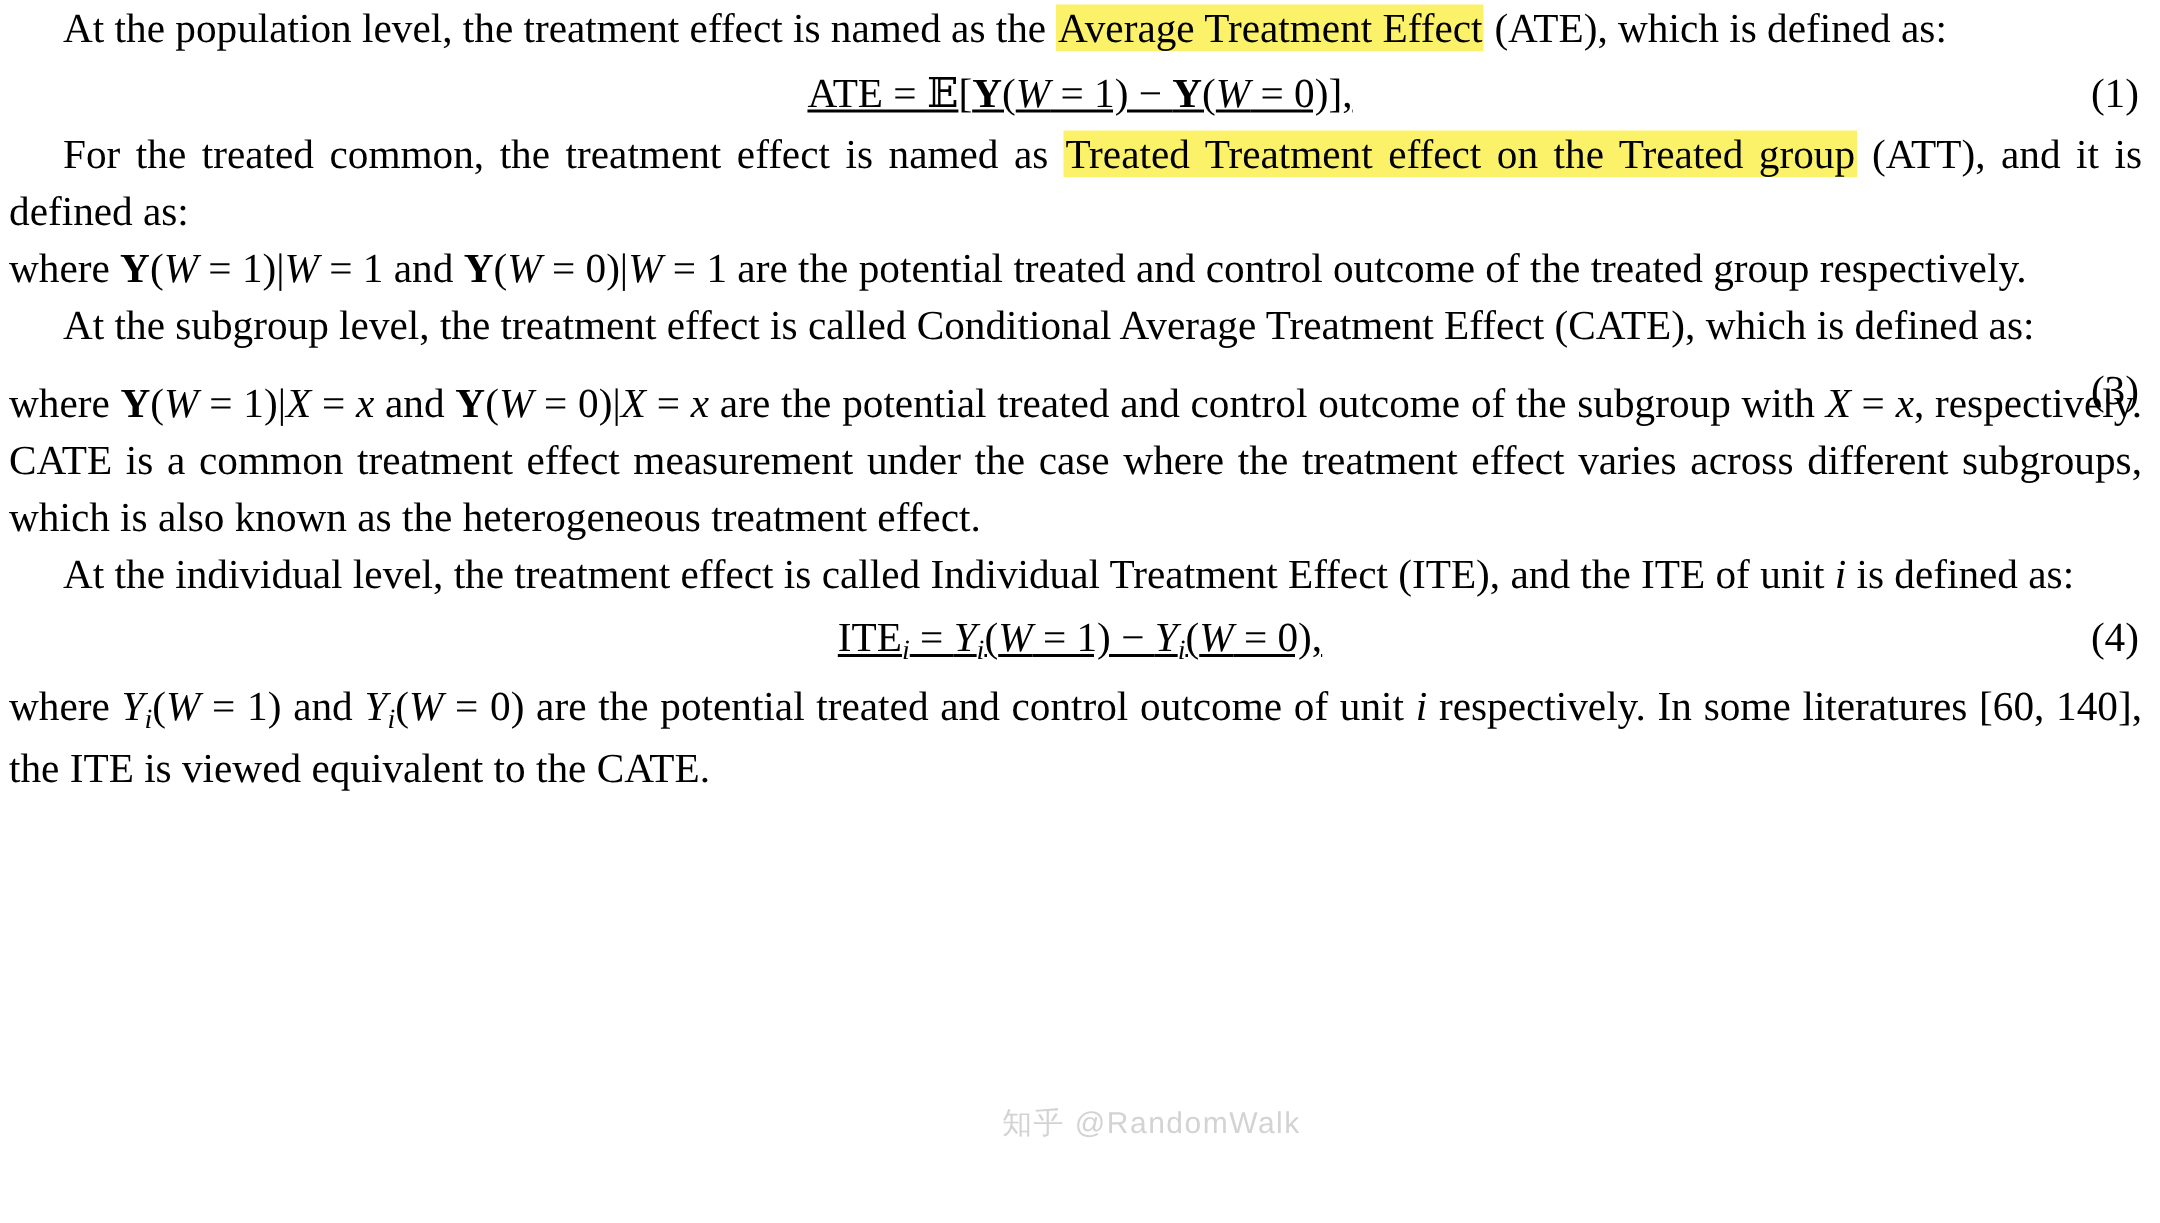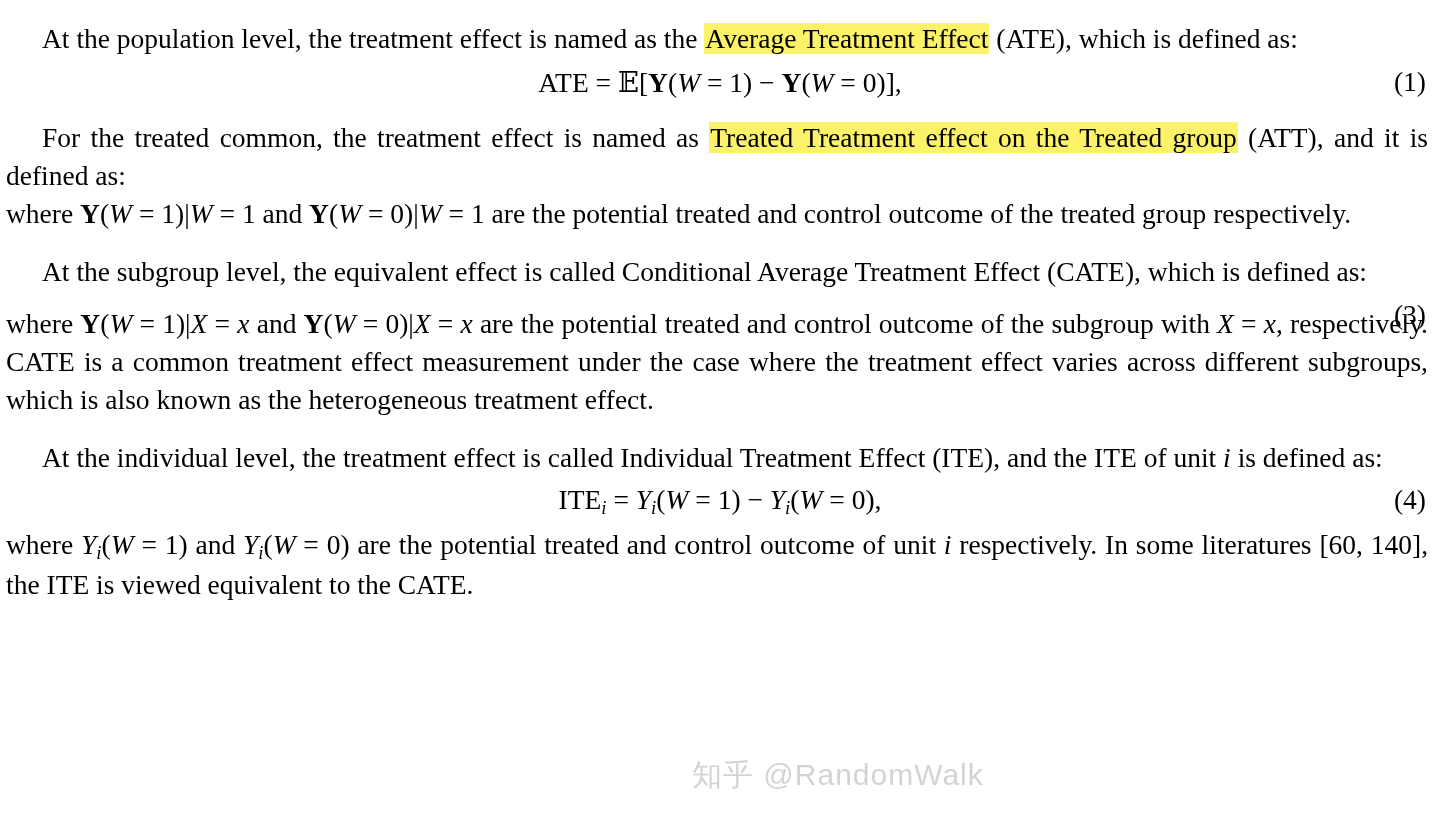--- a/index.html
+++ b/index.html
@@ -25,33 +25,33 @@
   .para {
     font-size: 27.5px;
     line-height: 1.38;
     text-align: justify;
     text-justify: inter-word;
     margin: 0 12px 0 6px;
     padding: 0;
   }
   .para.indent {
     text-indent: 36px;
-    margin-top: 20px;
   }
   .hl {
     background: #fbf26a;
     padding: 0 1px;
   }
   .eq-row {
     display: flex;
     align-items: baseline;
     justify-content: center;
     position: relative;
     margin: 8px 0 6px 0;
     font-size: 27.5px;
+    text-decoration: underline;
   }
   .eq-body {
     text-align: center;
     white-space: nowrap;
   }
   .eq-num {
     position: absolute;
     right: 14px;
     font-size: 27.5px;
   }
@@ -61,23 +61,23 @@
     font-family: "DejaVu Serif", serif;
     font-weight: normal;
   }
   sub.idx {
     font-style: italic;
     font-size: 0.68em;
     vertical-align: -0.28em;
   }
   .watermark {
     position: absolute;
-    left: 692px;
+    left: 668px;
     top: 735px;
-    font-size: 30px;
+    font-size: 20px;
     color: rgba(120,120,120,0.33);
     font-family: "Liberation Sans", sans-serif;
     letter-spacing: 1px;
     white-space: nowrap;
     pointer-events: none;
     user-select: none;
   }
 </style>
 </head>
 <body>
@@ -90,21 +90,21 @@
     <div class="eq-body">ATE&nbsp;=&nbsp;<span class="blackboard">𝔼</span>[<span class="mbf">Y</span>(<span class="mi">W</span>&nbsp;=&nbsp;1)&nbsp;−&nbsp;<span class="mbf">Y</span>(<span class="mi">W</span>&nbsp;=&nbsp;0)],</div>
     <div class="eq-num">(1)</div>
   </div>
 
 
   <p class="para indent"><span>For the treated common, the treatment effect is named as </span><span class="hl">Treated Treatment effect on the Treated group</span><span> (ATT), and it is defined as:</span></p>
 
 
   <p class="para">where&nbsp;<span class="mbf">Y</span>(<span class="mi">W</span> = 1)|<span class="mi">W</span> = 1 and <span class="mbf">Y</span>(<span class="mi">W</span> = 0)|<span class="mi">W</span> = 1 are the potential treated and control outcome of the treated group respectively.</p>
 
-  <p class="para indent">At the subgroup level, the equivalent effect is called Conditional Average Treatment Effect (CATE), which is defined as:</p>
+  <p class="para indent">At the subgroup level, the treatment effect is called Conditional Average Treatment Effect (CATE), which is defined as:</p>
 
   <div class="eq-row">
     <div class="eq-num">(3)</div>
   </div>
 
   <p class="para">where&nbsp;<span class="mbf">Y</span>(<span class="mi">W</span> = 1)|<span class="mi">X</span> = <span class="mi">x</span> and <span class="mbf">Y</span>(<span class="mi">W</span> = 0)|<span class="mi">X</span> = <span class="mi">x</span> are the potential treated and control outcome of the subgroup with <span class="mi">X</span> = <span class="mi">x</span>, respectively. CATE is a common treatment effect measurement under the case where the treatment effect varies across different subgroups, which is also known as the heterogeneous treatment effect.</p>
 
   <p class="para indent">At the individual level, the treatment effect is called Individual Treatment Effect (ITE), and the ITE of unit <span class="mi">i</span> is defined as:</p>
 
   <div class="eq-row">

